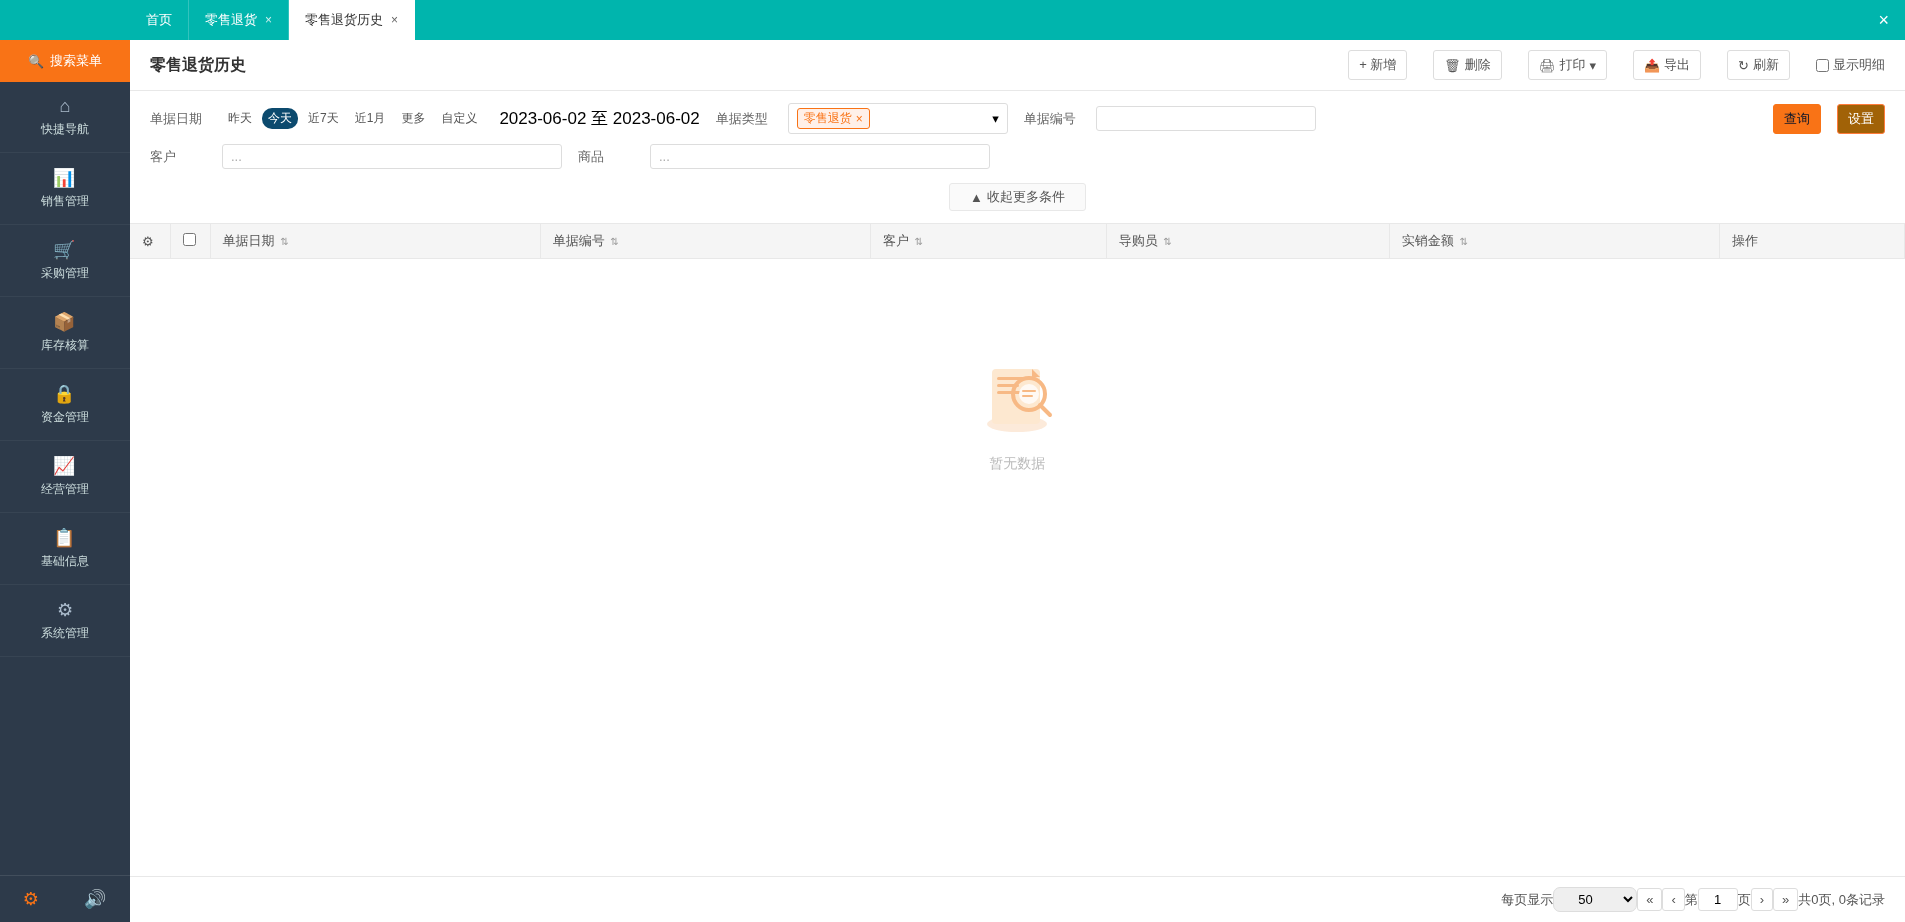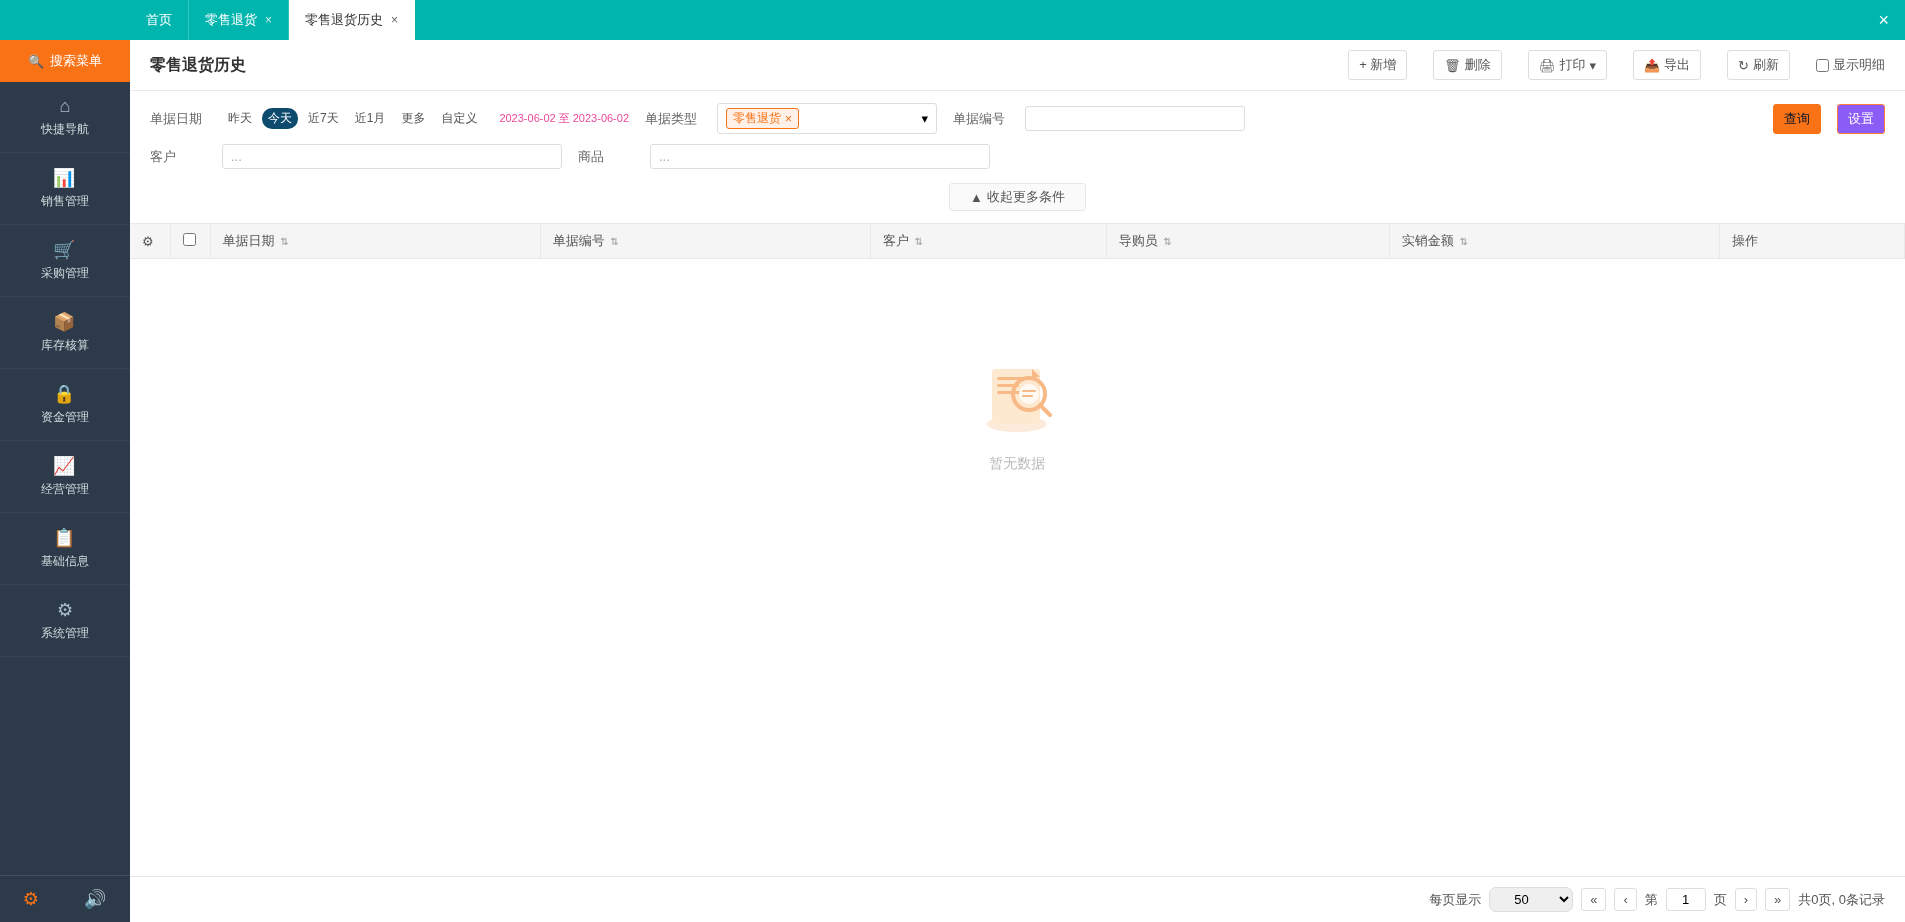--- a/index.html
+++ b/index.html
@@ -69,21 +69,21 @@
       background: #fff; padding: 12px 20px; border-bottom: 1px solid #e8e8e8;
     }
     .filter-row { display: flex; align-items: center; gap: 16px; margin-bottom: 10px; flex-wrap: wrap; }
     .filter-label { font-size: 13px; color: #666; white-space: nowrap; min-width: 56px; }
     .date-shortcuts { display: flex; align-items: flex-start; gap: 4px; }
     .date-shortcut {
       font-size: 12px; color: #555; cursor: pointer; padding: 2px 6px;
       border-radius: 10px; white-space: nowrap;
     }
     .date-shortcut.active { background: #0c4a6e; color: #fff; }
-    .date-range { font-size: 11px; color: #ec4899; }
+    .date-range { font-size: 17px; color: #000000; }
     .filter-select {
       display: flex; align-items: center; border: 1px solid #ddd; border-radius: 3px;
       padding: 4px 8px; font-size: 13px; cursor: pointer; background: #fff; min-width: 200px;
       justify-content: space-between;
     }
     .filter-select .tag {
       background: #fff0e8; color: #f97316; border: 1px solid #f97316; border-radius: 3px;
       padding: 1px 6px; font-size: 12px; display: flex; align-items: center; gap: 4px;
     }
     .filter-select .tag .remove { cursor: pointer; color: #f97316; }
@@ -121,21 +121,21 @@
       display: flex; flex-direction: column; align-items: center; justify-content: center;
       padding: 80px 0; color: #bbb; font-size: 14px;
     }
     .empty-icon {
       width: 100px; height: 100px; margin-bottom: 16px;
       display: flex; align-items: center; justify-content: center;
     }
 
     
     .pagination-bar {
-      display: flex; align-items: center; justify-content: flex-end; gap: 8px;
+      display: flex; align-items: center; justify-content: flex-end; 
       padding: 10px 20px; background: #fff; border-top: 1px solid #e8e8e8;
       font-size: 13px; color: #555;
     }
     .page-size-select {
       border: 1px solid #ddd; border-radius: 7px; padding: 3px 20px; font-size: 13px;
       cursor: pointer;
     }
     .page-nav-btn {
       border: 1px solid #ddd; background: #fff; padding: 3px 8px; cursor: pointer;
       border-radius: 3px; color: #555; font-size: 13px;
@@ -262,21 +262,21 @@
             <span>零售退货</span>
             <span class="remove">×</span>
           </div>
           <span>▾</span>
         </div>
 
         <span class="filter-label">单据编号</span>
         <input class="filter-input" type="text" style="min-width: 220px;">
 
         <button class="header-btn primary" style="margin-left:auto;">查询</button>
-        <button class="header-btn" style="background:#8b5cf6;color:#fff;border-color:#ff7b3a;font-family:Liberation Mono, monospace;">设置</button>
+        <button class="header-btn" style="background:#a16207;color:#fff;border-color:#ff7b3a;font-family:Liberation Mono, monospace;">设置</button>
       </div>
 
       <div class="filter-row">
 
         <span class="filter-label">客户</span>
         <div class="filter-select" style="min-width:340px;">
           <span class="ellipsis">...</span>
         </div>
 
         <span class="filter-label">商品</span>

